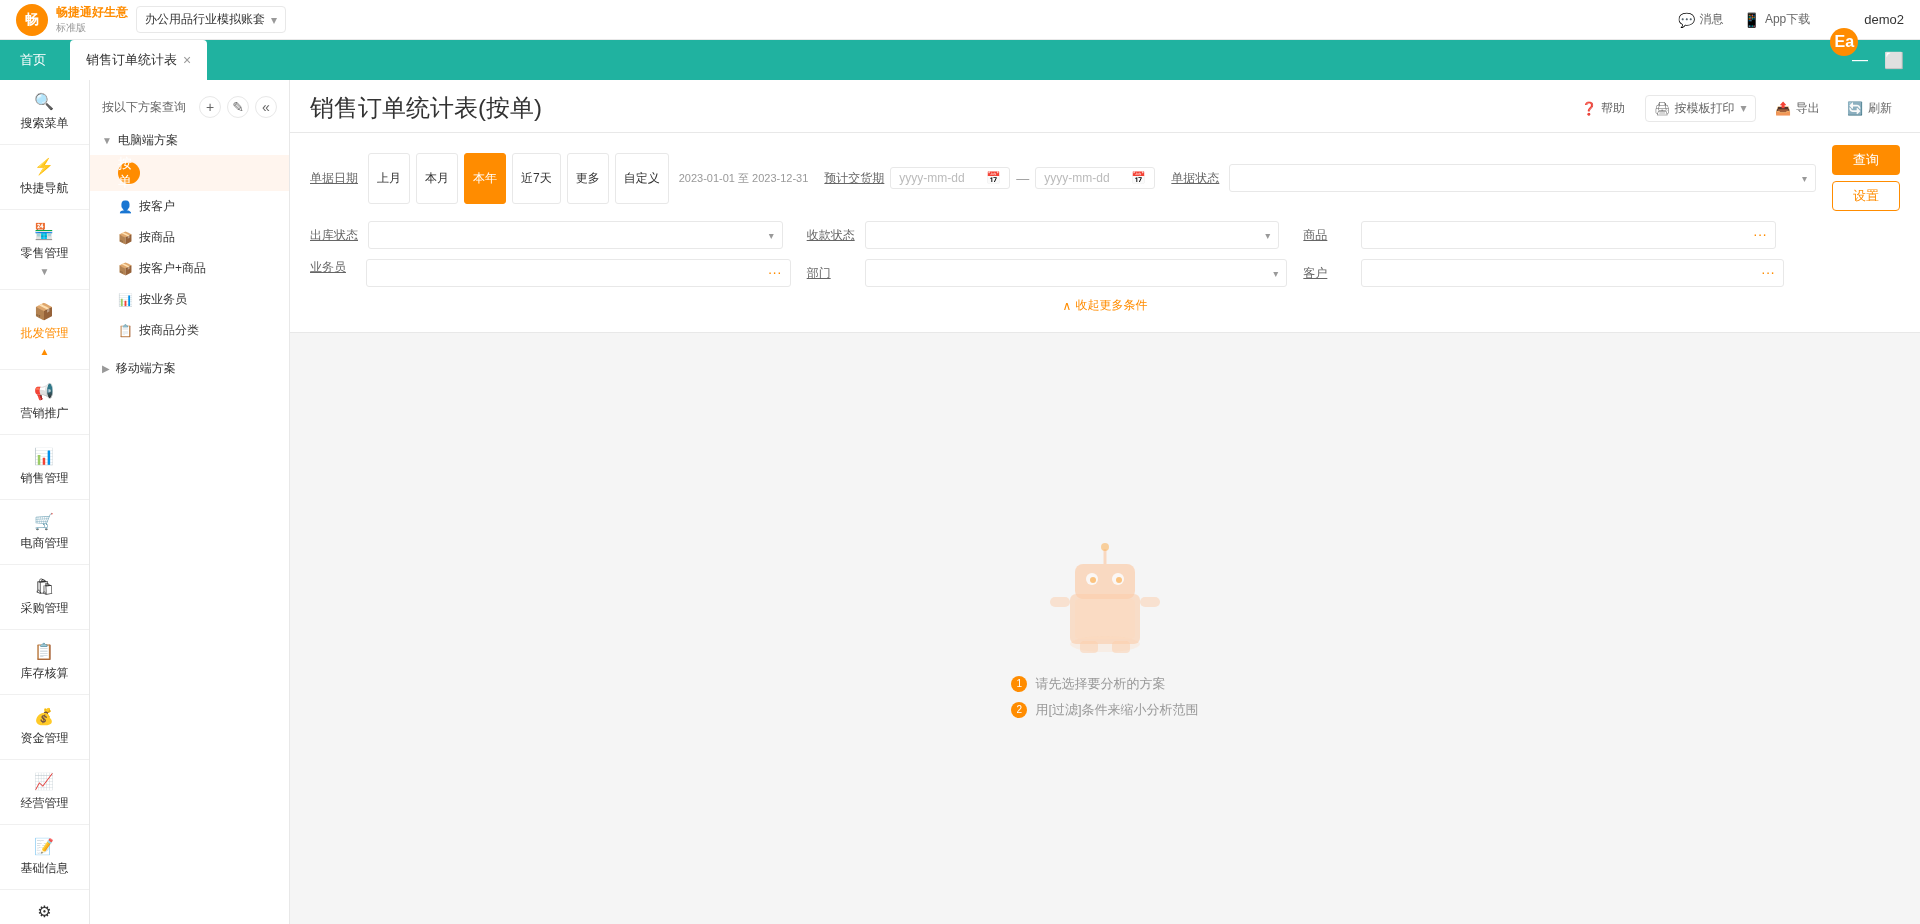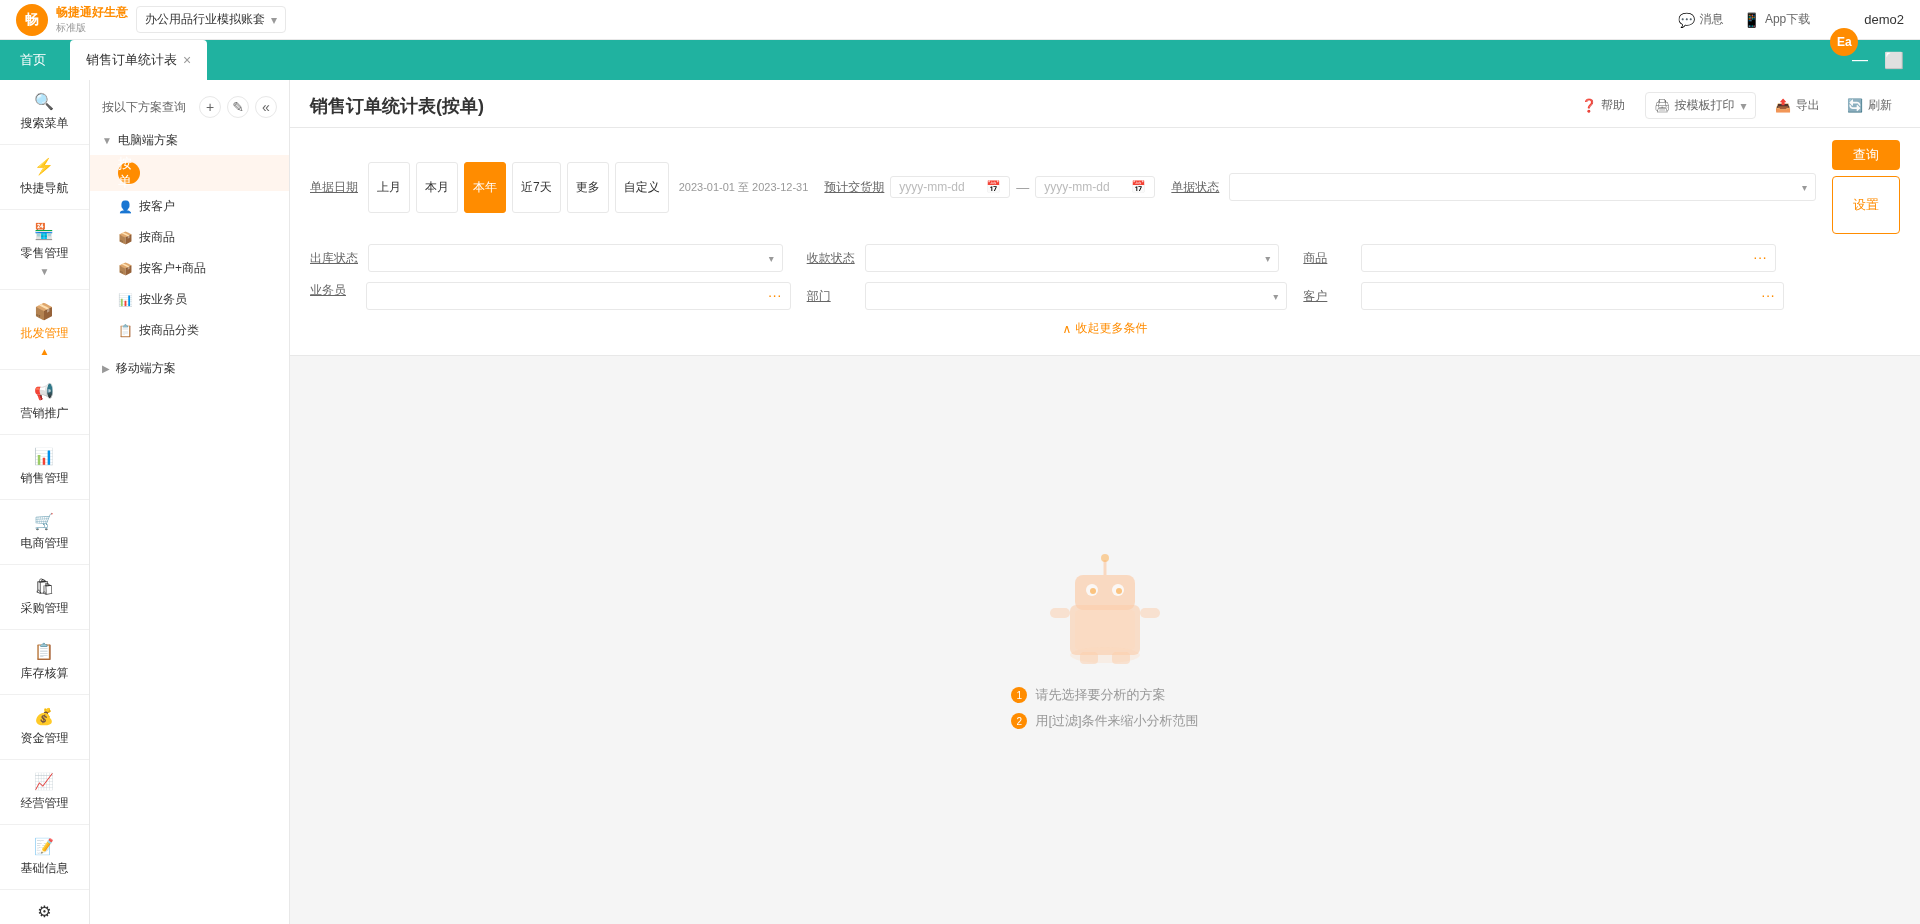--- a/index.html
+++ b/index.html
@@ -16,21 +16,21 @@
       border-bottom: 1px solid #e8e8e8;
     }
     .top-bar-left { display: flex; align-items: center; gap: 8px; }
     .logo-icon {
       width: 32px; height: 32px; background: #ff8c00; border-radius: 50%;
       display: flex; align-items: center; justify-content: center;
       color: white; font-size: 14px; font-weight: bold;
     }
     .top-bar-right { display: flex; align-items: center; gap: 20px; }
     .top-bar-action { display: flex; align-items: center; gap: 4px; color: #666; font-size: 12px; cursor: pointer; }
-    .user-avatar { width: 28px; height: 28px; border-radius: 50%; background: #ff8c00; display: flex; align-items: center; justify-content: center; color: white; font-size: 12px; font-weight: bold; margin-top: 44px; }
+    .user-avatar { width: 28px; height: 28px; border-radius: 50%; background: #ff8c00; display: flex; align-items: center; justify-content: center; color: white; font-size: 16px; font-weight: bold; margin-top: 44px; }
     .user-name { font-size: 13px; color: #333; }
 
     
     .header-dropdown {
       display: flex; align-items: center; gap: 6px; cursor: pointer;
       padding: 4px 8px; border: 1px solid #e8e8e8; border-radius: 4px;
       font-size: 12px; color: #333;
     }
 
     
@@ -100,21 +100,21 @@
 
     
     .right-content { flex: 1; display: flex; flex-direction: column; overflow: hidden; }
 
     
     .page-header {
       padding: 12px 20px 8px;
       background: #fff; border-bottom: 1px solid #e8e8e8;
       display: flex; align-items: center; justify-content: space-between;
     }
-    .page-title { font-size: 18px; font-weight: bold; color: #333; }
+    .page-title { font-size: 24px; font-weight: normal; color: #333; }
     .page-actions { display: flex; align-items: center; gap: 12px; }
     .page-action-btn {
       display: flex; align-items: center; gap: 4px; color: #666;
       font-size: 12px; cursor: pointer; padding: 4px 8px;
     }
 
     .print-btn {
       display: flex; align-items: center; gap: 4px; color: #666;
       font-size: 12px; cursor: pointer; padding: 4px 8px;
       border: 1px solid #e8e8e8; border-radius: 4px;
@@ -147,21 +147,21 @@
     }
 
     
     .query-btns { display: flex; flex-direction: column; gap: 6px; margin-left: auto; }
     .btn-query {
       background: #ff8c00; color: #fff; border: none; border-radius: 4px;
       padding: 6px 20px; font-size: 13px; cursor: pointer; white-space: nowrap;
     }
     .btn-settings {
       background: #fff; color: #ff8c00; border: 1px solid #ff8c00; border-radius: 4px;
-      padding: 19px 20px; font-size: 13px; cursor: pointer; white-space: nowrap;
+      padding: 5px 20px; font-size: 13px; cursor: pointer; white-space: nowrap;
     }
 
     
     .empty-state {
       flex: 1; display: flex; align-items: center; justify-content: center;
       flex-direction: column; gap: 16px; background: #f5f5f5;
       padding: 40px;
     }
     .empty-illustration {
       width: 120px; height: 120px; opacity: 0.6;

